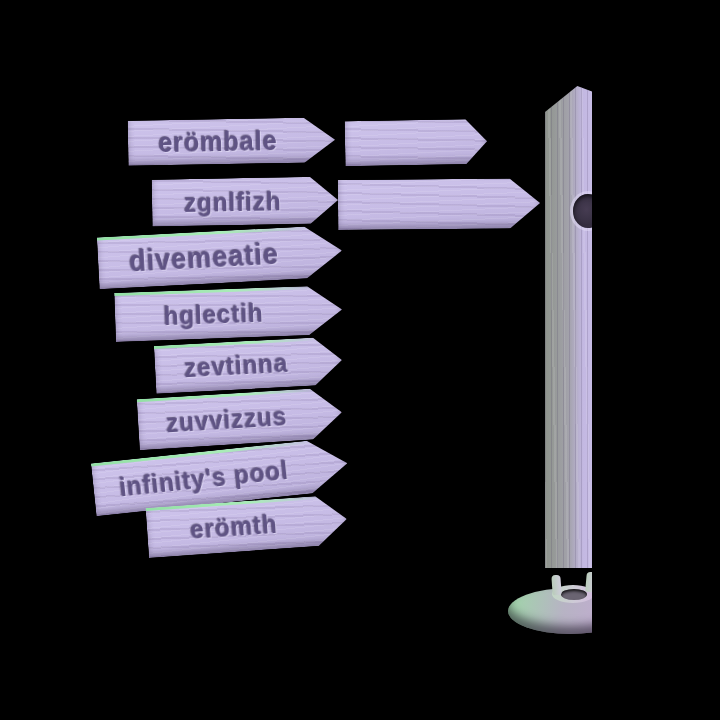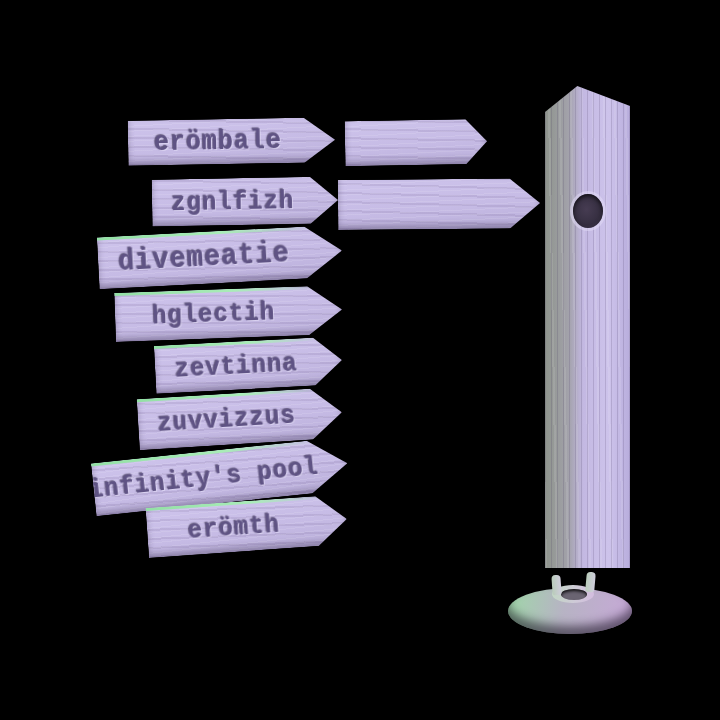--- a/index.html
+++ b/index.html
@@ -1,21 +1,21 @@
 <!DOCTYPE html>
 <html><head>
 <meta charset="utf-8">
 <style>
   html, body { margin: 0; padding: 0; background: #000; }
   #stage {
     position: relative;
-    width: 720px; height: 720px;
+    width: 592px; height: 720px;
     background: #000;
     overflow: hidden;
-    font-family: Liberation Mono, monospace;
+    font-family: Liberation Sans, sans-serif;
   }
 
   
   .sign {
     position: absolute;
     clip-path: polygon(0 0, 85% 0, 100% 50%, 85% 100%, 0 100%);
     background:
       repeating-linear-gradient(178deg,
         rgba(255,255,255,0.10) 0 1px, rgba(0,0,0,0) 1px 5px),
       repeating-linear-gradient(2deg,

